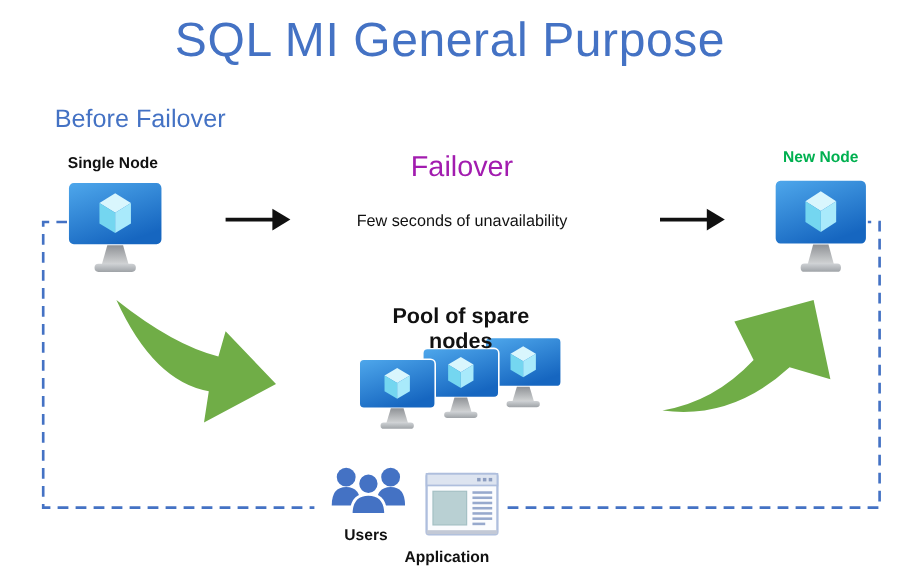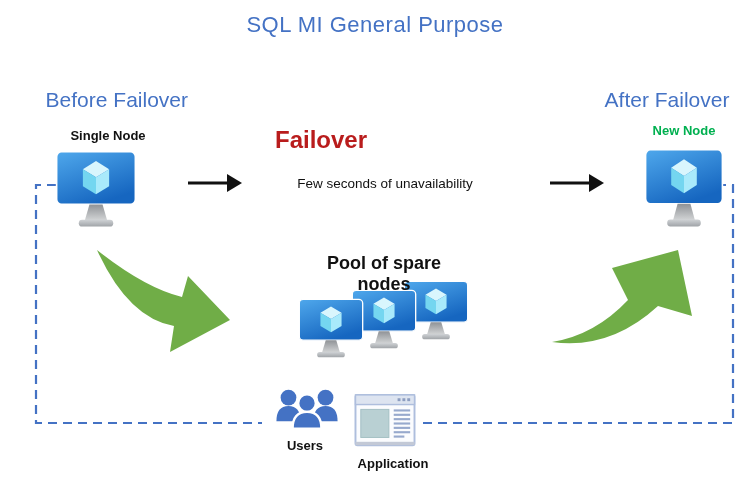--- a/index.html
+++ b/index.html
@@ -4,33 +4,33 @@
 <style>
   html,body{margin:0;padding:0;background:#ffffff;}
   .canvas{
     position:relative;width:750px;height:486px;background:#ffffff;overflow:hidden;
     font-family:"Liberation Sans", sans-serif;
   }
   .abs{position:absolute;}
   .txt-blue{color:#4472C4;}
   .title{
     top:12px;left:0;width:750px;text-align:center;
-    font-size:22px;letter-spacing:0.5px;z-index:3;
+    font-size:40px;letter-spacing:0.5px;z-index:3;
   }
   .phase-label{font-size:21px;z-index:3;text-align:right;}
   .before-label{left:8px;top:88px;width:180px;}
   .after-label{left:592px;top:88px;width:150px;text-align:center;}
   .node-label{font-weight:bold;font-size:13px;color:#111;text-align:center;z-index:3;}
-  .single-node-label{left:42px;top:128px;width:132px;}
+  .single-node-label{left:28px;top:128px;width:132px;}
   .new-node-label{left:618px;top:123px;width:132px;color:#00B050;}
-  .failover-heading{left:275px;top:126px;width:220px;font-size:24px;font-weight:bold;color:#b91c1c;z-index:3;}
+  .failover-heading{left:275px;top:126px;width:220px;text-align:center;font-size:24px;font-weight:normal;color:#a21caf;z-index:3;}
   .failover-sub{left:245px;top:176px;width:280px;text-align:center;font-size:13.5px;font-weight:normal;color:#111;z-index:3;}
   .pool-label{left:300px;top:253px;width:168px;text-align:center;font-size:18px;font-weight:bold;color:#111;z-index:3;}
   .users-label{left:255px;top:438px;width:100px;text-align:center;font-size:13px;font-weight:bold;color:#111;z-index:3;}
-  .app-label{left:337px;top:456px;width:112px;text-align:center;font-size:13px;font-weight:bold;color:#111;z-index:3;}
+  .app-label{left:337px;top:456px;width:112px;text-align:left;font-size:13px;font-weight:bold;color:#111;z-index:3;}
   .layer1{z-index:1;}
   .layer2{z-index:2;}
   .white-bg{background:#ffffff;}
   .icon-wrap{display:flex;align-items:center;justify-content:center;}
 </style>
 </head>
 <body>
 
 <div class="canvas">
 
@@ -58,21 +58,20 @@
       </g>
     </defs>
   </svg>
 
   <svg class="abs layer1" style="left:0;top:0;" width="750" height="486" viewBox="0 0 750 486">
     <path d="M56 185 H36 V423 H733 V185 H721" fill="none" stroke="#4472C4" stroke-width="2.2" stroke-dasharray="9 6"></path>
   </svg>
 
   <div class="abs title txt-blue">SQL MI General Purpose</div>
   <div class="abs phase-label before-label txt-blue">Before Failover</div>
-  <div class="abs phase-label after-label txt-blue">After Failover</div>
   <div class="abs node-label single-node-label">Single Node</div>
   <div class="abs node-label new-node-label">New Node</div>
   <div class="abs failover-heading">Failover</div>
   <div class="abs failover-sub">Few seconds of unavailability</div>
   <div class="abs pool-label">Pool of spare nodes</div>
 
   <svg class="abs layer2" style="left:55px;top:150px;" width="82" height="80" viewBox="0 0 100 94" preserveAspectRatio="none">
     <use href="#vm-monitor"></use>
   </svg>
 

